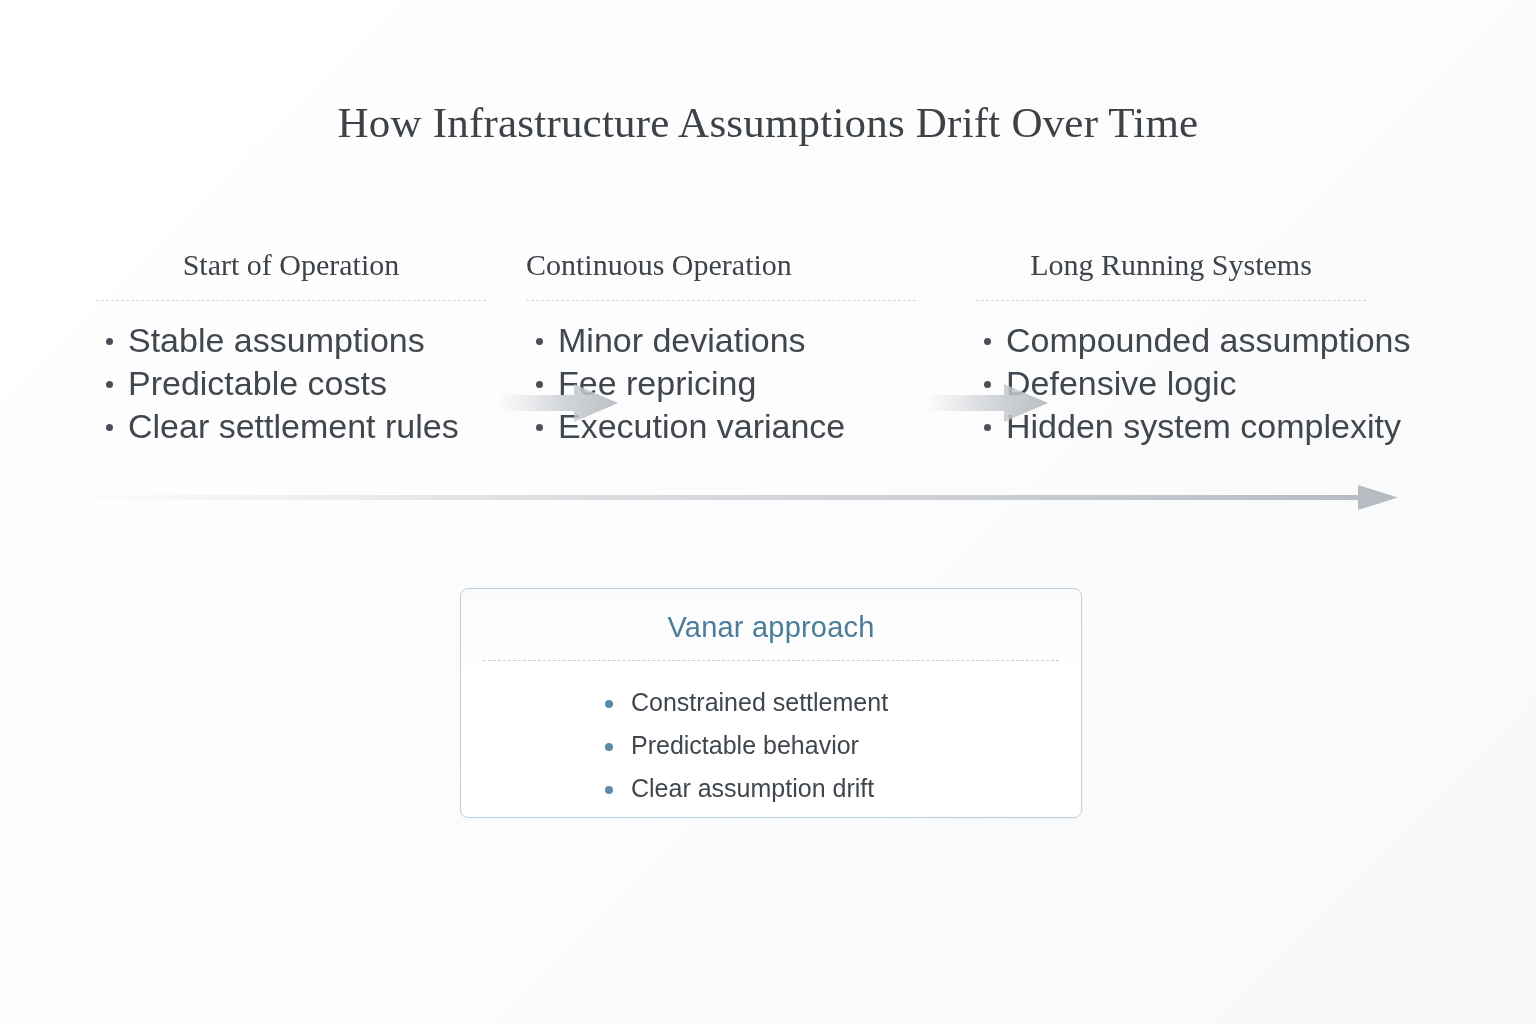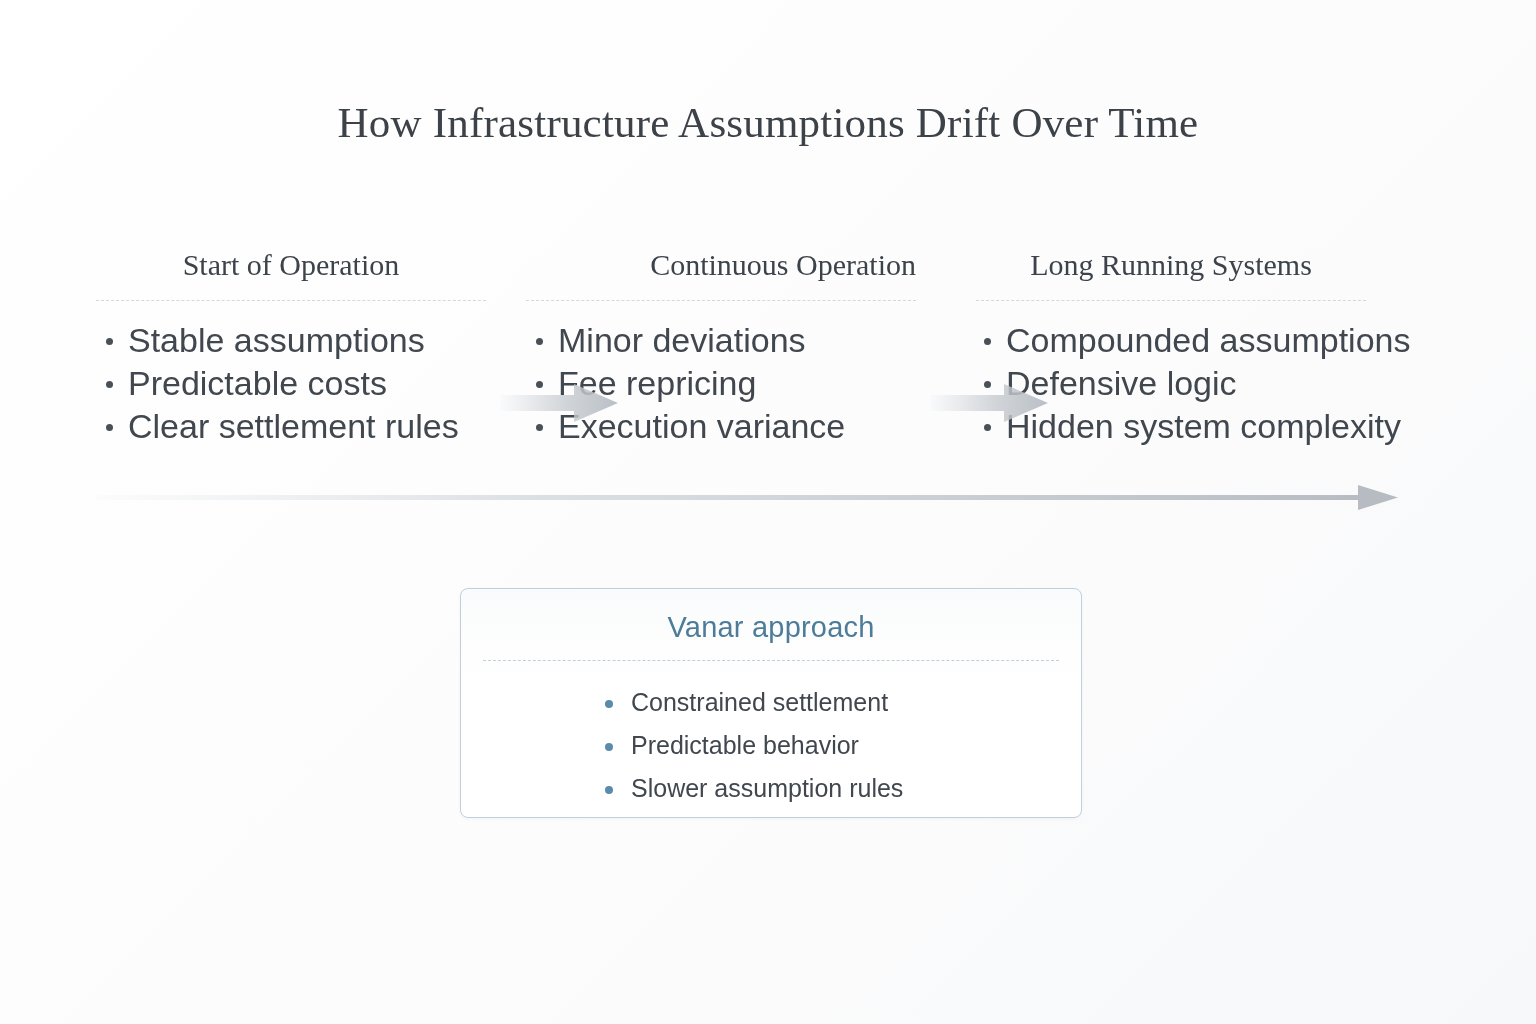--- a/index.html
+++ b/index.html
@@ -55,21 +55,21 @@
   .stage-heading {
     font-family: Liberation Serif, serif;
     font-size: 30px;
     font-weight: 400;
     color: #3d434a;
     text-align: center;
     white-space: nowrap;
     margin-bottom: 18px;
   }
   .stage-0 .stage-heading { text-align: center; }
-  .stage-1 .stage-heading { text-align: right; }
+  .stage-1 .stage-heading { text-align: left; }
   .stage-2 .stage-heading { text-align: center; }
 
   .stage-rule {
     height: 0;
     border-top: 1px dashed #d3d8dd;
     margin: 0 0 18px 0;
   }
 
   .stage-list {
     list-style: none;
@@ -242,17 +242,17 @@
       <path d="M1262 7 L1302 19.5 L1262 32 Z" fill="#b6bcc2"></path>
     </svg>
   </div>
 
   <div class="card">
     <div class="card-title">Vanar approach</div>
     <div class="card-rule"></div>
     <ul class="card-list">
       <li>Constrained settlement</li>
       <li>Predictable behavior</li>
-      <li>Slower assumption rules</li>
+      <li>Clear assumption drift</li>
     </ul>
   </div>
 
 </div>
 
 </body></html>

